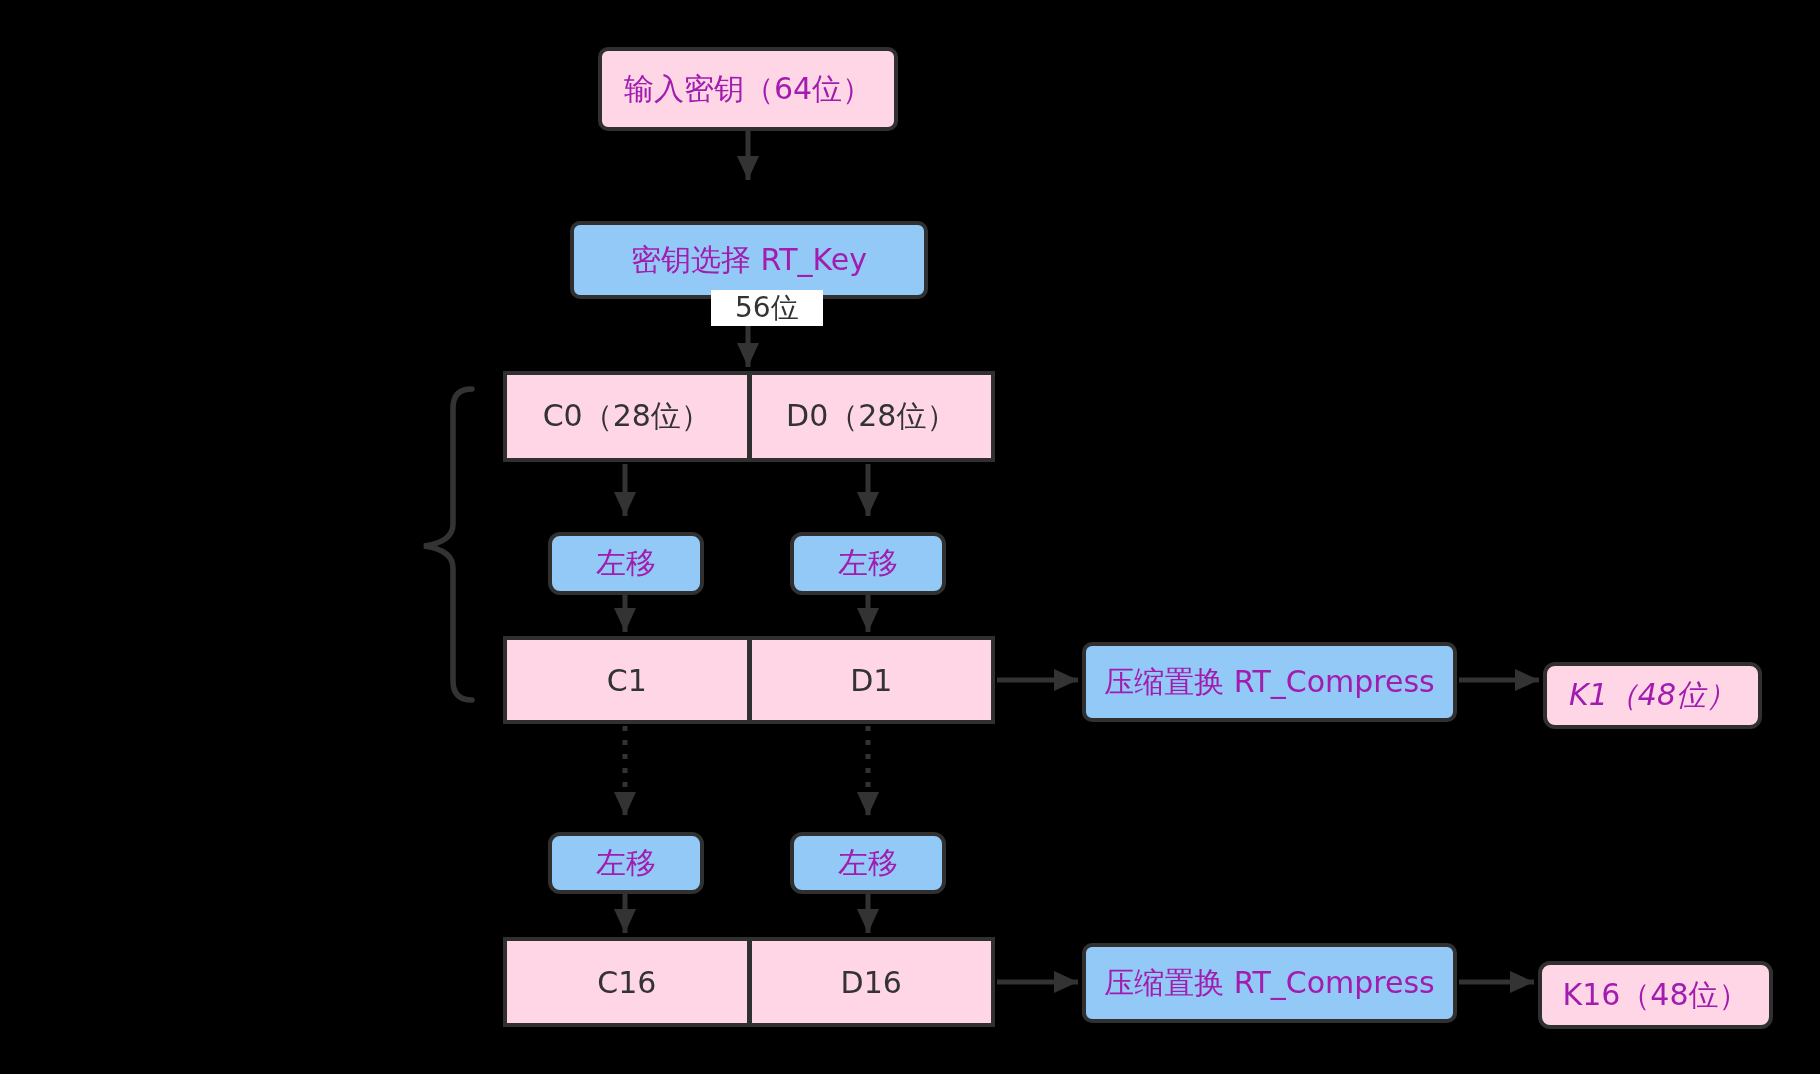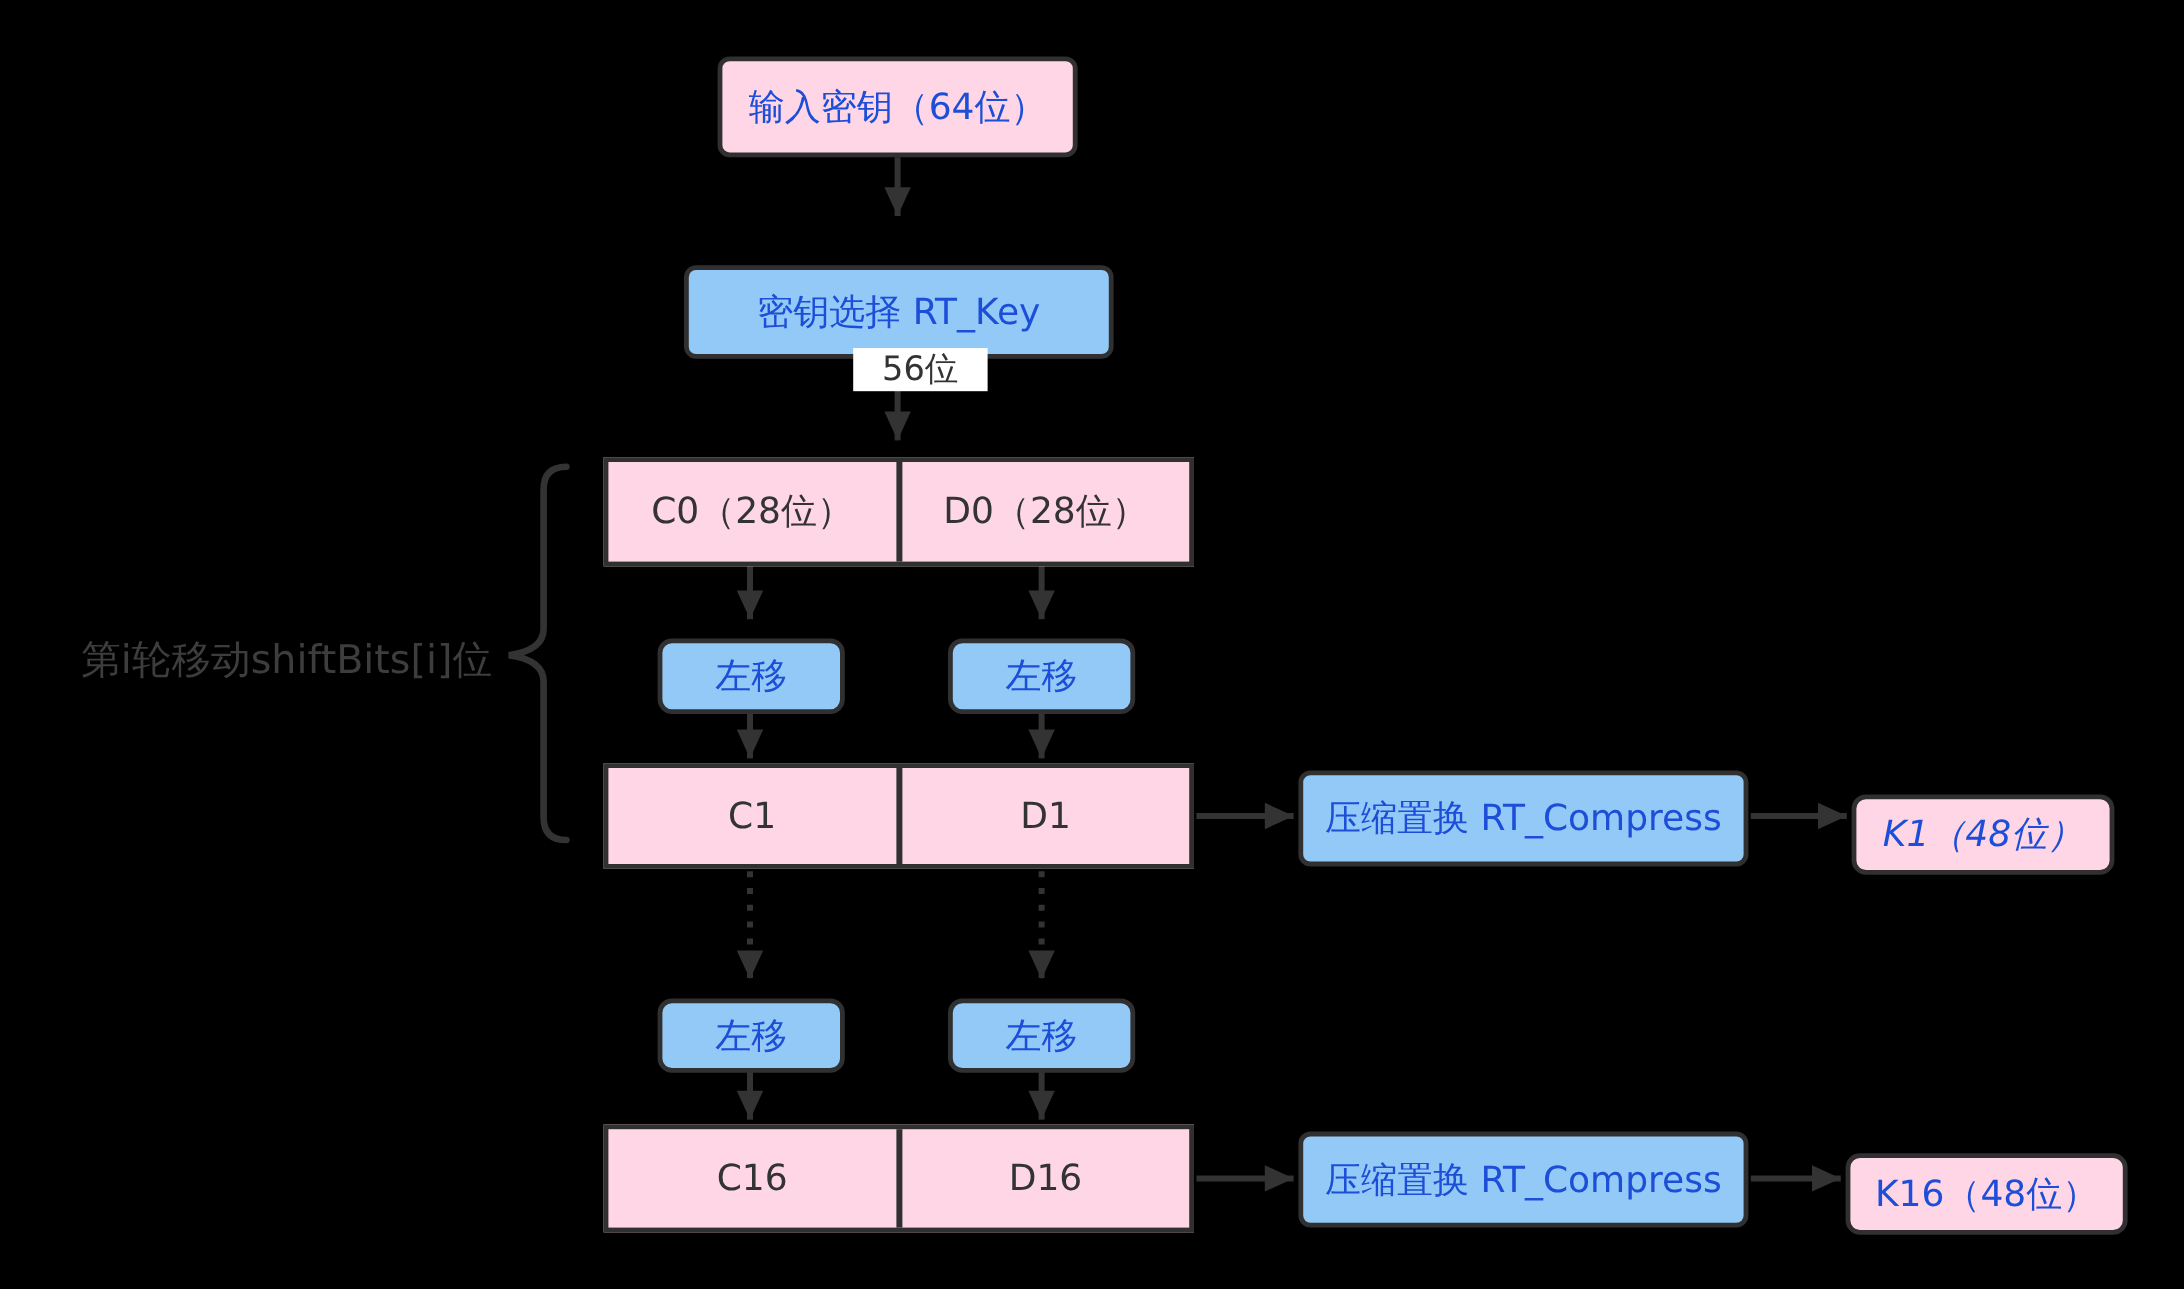--- a/index.html
+++ b/index.html
@@ -3,41 +3,41 @@
 <meta charset="utf-8">
 <style>
   html,body{margin:0;padding:0;background:#000;}
   .canvas{
     position:relative;width:1820px;height:1074px;background:#000000;overflow:hidden;
     font-family:"DejaVu Sans","Liberation Sans",sans-serif;
   }
   .connectors{position:absolute;left:0;top:0;width:1820px;height:1074px;}
   .node{
     position:absolute;display:flex;align-items:center;justify-content:center;
-    box-sizing:border-box;border:4px solid #303030;color:#1d4ed8;font-size:30px;
+    box-sizing:border-box;border:4px solid #303030;color:#a21caf;font-size:30px;
     white-space:nowrap;
   }
   .pink{background:#FFD6E6;}
   .blue{background:#93C9F7;}
   .r10{border-radius:10px;}
   .r12{border-radius:12px;margin-top:12px;}
   
   .cd{
     position:absolute;display:flex;box-sizing:border-box;
     border:4px solid #303030;background:#FFD6E6;
   }
   .cd .cell{
     flex:1;display:flex;align-items:center;justify-content:center;
     color:#333333;font-size:30px;white-space:nowrap;
   }
   .cd .cell + .cell{border-left:5px solid #303030;}
   
   #n-input     {left:598px; top:47px;  width:300px; height:84px;}
   #n-keysel    {left:570px; top:184px; width:358px; height:78px;margin-top:37px;}
-  #n-cd0       {left:503px; top:381px; width:492px; height:91px;justify-content:space-between;}
+  #n-cd0       {left:503px; top:371px; width:492px; height:91px;justify-content:space-between;}
   #n-shift1a   {left:548px; top:520px; width:156px; height:63px;}
   #n-shift1b   {left:790px; top:520px; width:156px; height:63px;}
   #n-cd1       {left:503px; top:636px; width:492px; height:88px;}
   #n-compress1 {left:1082px;top:642px; width:375px; height:80px;}
   #n-k1        {left:1543px;top:650px; width:219px; height:67px;font-style:italic;}
   #n-shift2a   {left:548px; top:820px; width:156px; height:62px;}
   #n-shift2b   {left:790px; top:820px; width:156px; height:62px;}
   #n-cd16      {left:503px; top:937px; width:492px; height:90px;justify-content:flex-end;}
   #n-compress16{left:1082px;top:943px; width:375px; height:80px;}
   #n-k16       {left:1538px;top:949px; width:235px; height:68px;}
@@ -115,15 +115,14 @@
   <div class="node blue r12" id="n-shift2b">左移</div>
 
   <div class="cd" id="n-cd16">
     <div class="cell">C16</div>
     <div class="cell">D16</div>
   </div>
 
   <div class="node blue r10" id="n-compress16">压缩置换 RT_Compress</div>
   <div class="node pink r12" id="n-k16">K16（48位）</div>
 
-  <div class="side-note">第i轮移动shiftBits[i]位</div>
 
 </div>
 
 </body></html>

